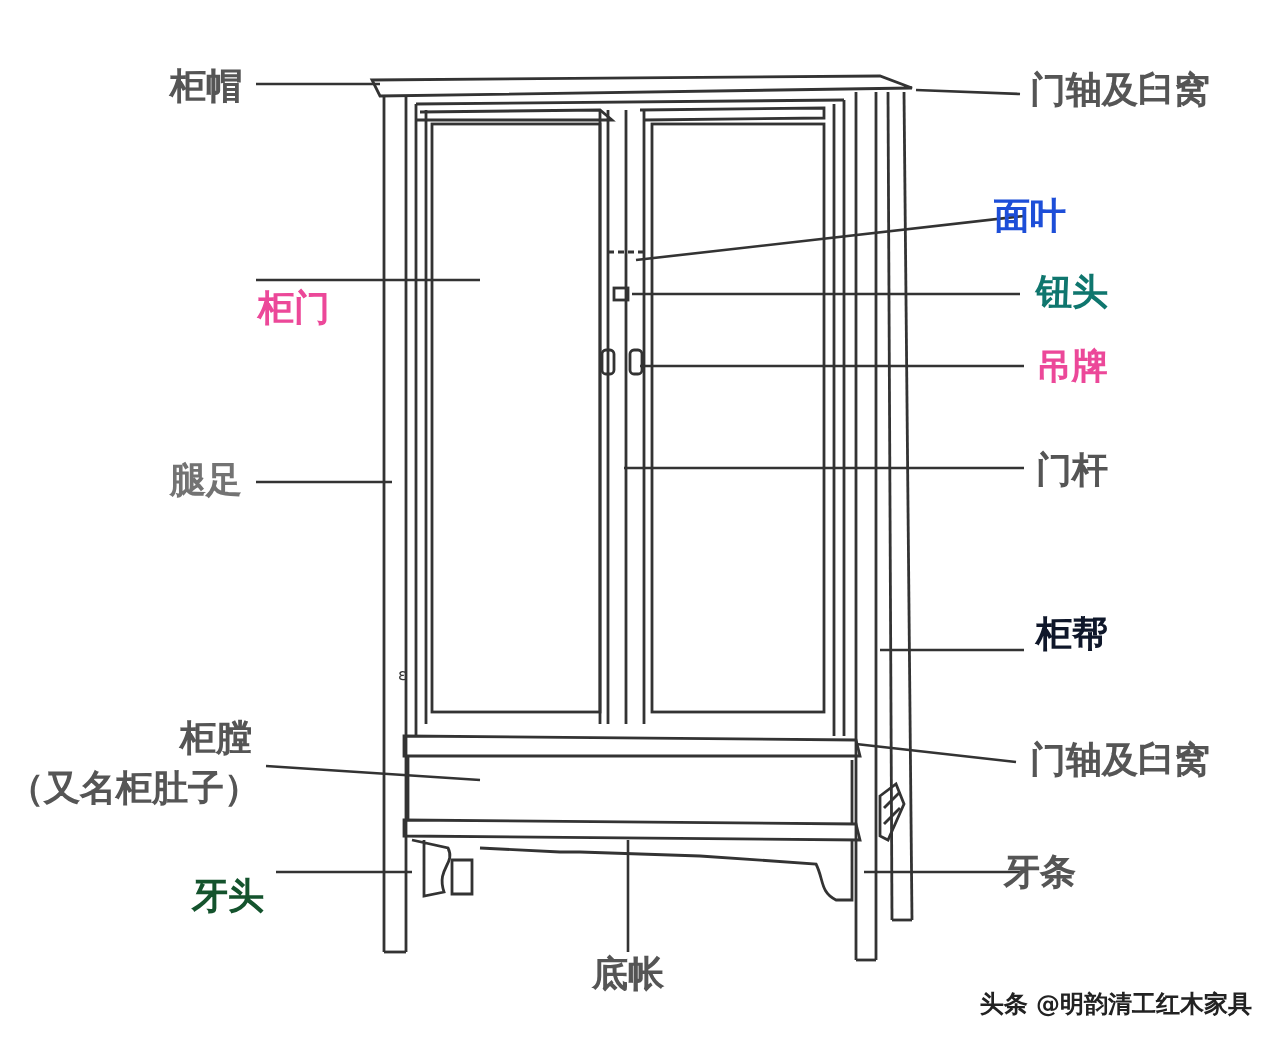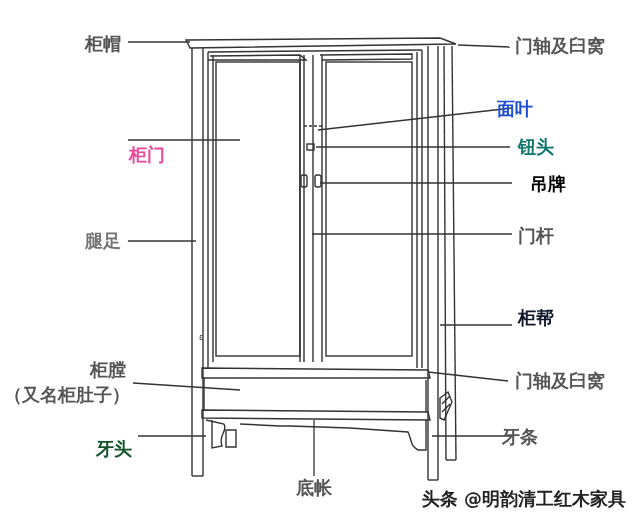--- a/index.html
+++ b/index.html
@@ -1,20 +1,20 @@
 <!DOCTYPE html>
 <html><head>
   <meta charset="utf-8">
   <style>
     html, body { margin: 0; padding: 0; background: #ffffff; }
     body { width: 640px; height: 523px; position: relative; overflow: hidden;
            font-family: "DejaVu Sans", sans-serif; }
     #stage { position: absolute; left: 0; top: 0; width: 640px; height: 523px; }
     .lbl { position: absolute; font-size: 18px; color: #555555; white-space: nowrap; line-height: 18px; font-weight: bold; }
-    .wm { position: absolute; right: 14px; bottom: 12px; font-size: 18px; color: #222; font-weight: bold; }
+    .wm { position: absolute; right: 14px; bottom: 12px; font-size: 12px; color: #222; font-weight: bold; }
     svg { position: absolute; left: 0; top: 0; }
   </style>
 </head>
 <body>
 
 <div id="stage">
   <svg width="640" height="523" viewBox="0 0 640 523" fill="none" stroke="#333" stroke-width="1.4">
 
     <path d="M186 40 L440 38 L456 44 L190 48 Z"></path>
 
@@ -89,21 +89,21 @@
   <div id="labels">
       <div class="lbl" style="left: 85px; top: 35px; color: rgb(85, 85, 85);">柜帽</div>
       <div class="lbl" style="left: 85px; top: 146px; color: #ec4899; margin-left: 44px;">柜门</div>
       <div class="lbl" style="left: 85px; top: 232px; color: #737373;">腿足</div>
       <div class="lbl" style="left: 90px; top: 361px; color: rgb(85, 85, 85); text-align: center;">柜膛</div>
       <div class="lbl" style="left: 4px; top: 386px; color: rgb(85, 85, 85); text-align: right;">（又名柜肚子）</div>
       <div class="lbl" style="left: 96px; top: 440px; color: #14532d;">牙头</div>
       <div class="lbl" style="left: 515px; top: 37px; color: rgb(85, 85, 85);">门轴及臼窝</div>
       <div class="lbl" style="left: 497px; top: 100px; color: #1d4ed8;">面叶</div>
       <div class="lbl" style="left: 518px; top: 138px; color: #0f766e;">钮头</div>
-      <div class="lbl" style="left: 518px; top: 175px; color: #000000; margin-left: 12px;">吊牌</div>
+      <div class="lbl" style="left: 518px; top: 175px; color: #ec4899;">吊牌</div>
       <div class="lbl" style="left: 518px; top: 227px; color: rgb(85, 85, 85);">门杆</div>
       <div class="lbl" style="left: 518px; top: 309px; color: #0f172a;">柜帮</div>
       <div class="lbl" style="left: 515px; top: 372px; color: rgb(85, 85, 85);">门轴及臼窝</div>
       <div class="lbl" style="left: 502px; top: 428px; color: rgb(85, 85, 85);">牙条</div>
       <div class="lbl" style="left: 296px; top: 479px; color: rgb(85, 85, 85);">底帐</div>
     </div>
 
   <div class="wm">头条 @明韵清工红木家具</div>
 </div>
 

